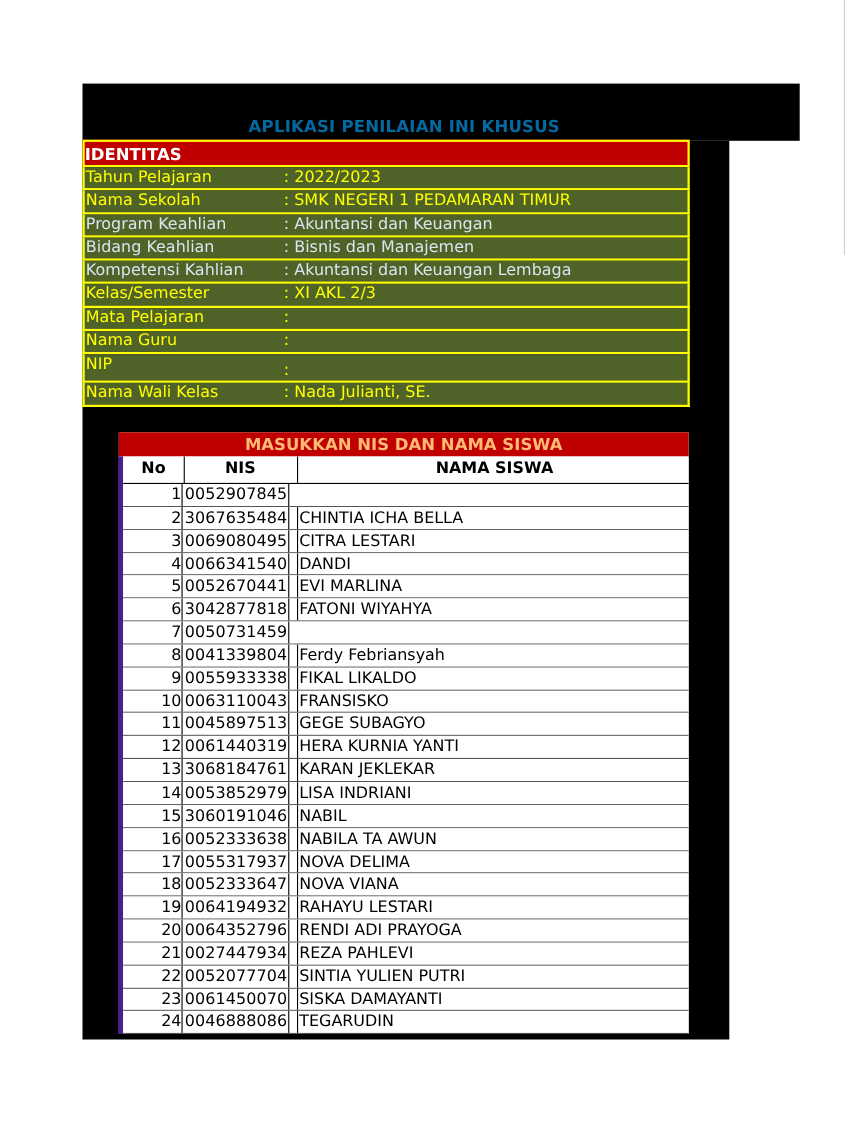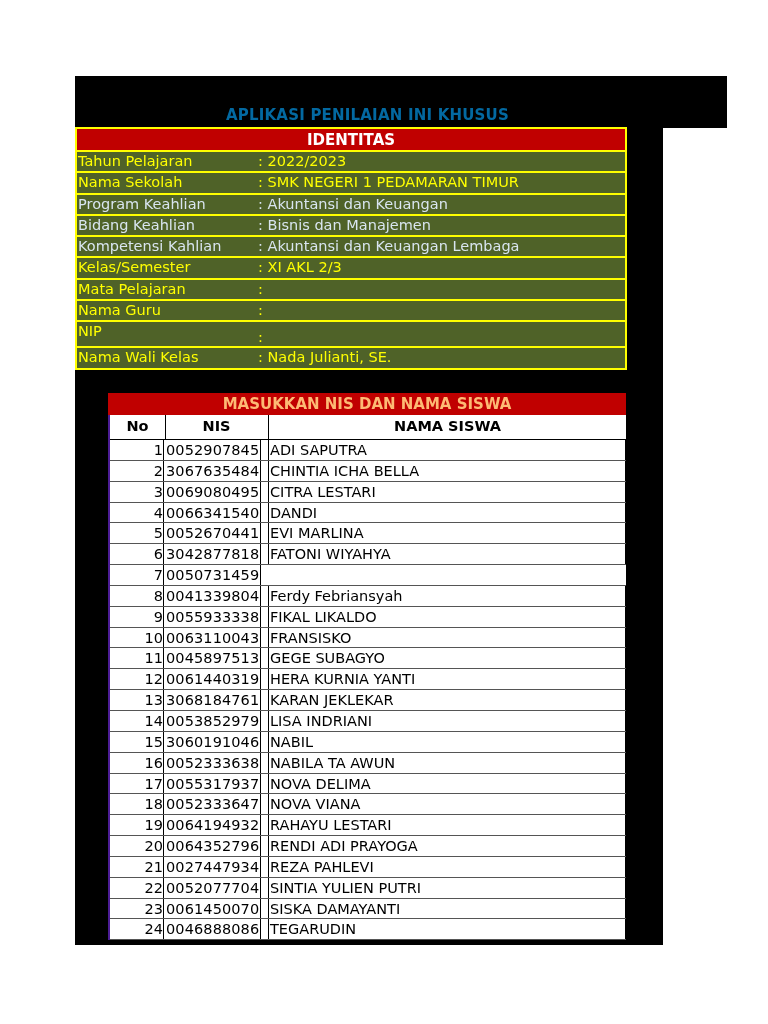--- a/index.html
+++ b/index.html
@@ -2,41 +2,41 @@
 <html><head>
   <meta charset="utf-8">
   <style>
     html, body { margin: 0; padding: 0; }
     body { width: 768px; height: 1024px; background: #ffffff; position: relative; overflow: hidden; font-family: "DejaVu Sans", sans-serif; }
     .black-top { position: absolute; left: 75px; top: 76px; width: 652px; height: 52px; background: #000; }
     .black-body { position: absolute; left: 75px; top: 128px; width: 588px; height: 817px; background: #000; }
     .app-title { position: absolute; left: 226px; top: 86px; font-family: "DejaVu Sans", sans-serif; font-weight: bold; font-size: 15px; color: #0369a1; white-space: nowrap; letter-spacing: 0.2px; margin-top: 20px; }
 
     .identity { position: absolute; left: 75px; top: 127px; width: 552px; }
-    .id-header { height: 25px; background: #c00000; border: 2px solid #ffff00; box-sizing: border-box; color: #ffffff; font-weight: bold; font-size: 15px; text-align: center; line-height: 22px; }
+    .id-header { height: 25px; background: #c00000; border: 2px solid #ffff00; box-sizing: border-box; color: #ffffff; font-weight: bold; font-size: 15px; line-height: 22px; }
     .id-row { position: relative; height: 21.3px; background: #4f6228; border: 2px solid #ffff00; border-top: none; box-sizing: border-box; font-size: 14.5px; line-height: 19px; white-space: nowrap; }
     .id-row.tall { height: 26px; }
     .id-label { position: absolute; left: 1px; top: 0; color: #ffff00; }
     .id-value { position: absolute; left: 181px; top: 0; color: #ffff00; }
     .id-row.alt .id-label, .id-row.alt .id-value { color: #d9e5f0; }
     .id-row.tall .id-value { top: 6px; }
 
     .students { position: absolute; left: 108px; top: 393px; width: 518px; background: #fff; }
     .st-title { height: 22px; background: #c00000; color: #fdba74; font-weight: bold; font-size: 15px; text-align: center; line-height: 22px; }
     .st-head { position: relative; height: 24px; background: #fff; border-bottom: 1px solid #000; }
     .st-head div { position: absolute; top: 0; height: 24px; line-height: 22px; font-weight: bold; font-size: 14.5px; text-align: center; color: #000; }
     .h-no { left: 0; width: 55px; border-right: 1px solid #000; }
     .h-nis { left: 55px; width: 103px; border-right: 1px solid #000; }
     .h-name { left: 158px; width: 359px; border-right: 1px solid #000; }
     .st-row { position: relative; height: 20.85px; background: #fff; border-bottom: 1px solid #555; box-sizing: border-box; font-size: 14.5px; line-height: 20px; color: #000; }
     .c-no { position: absolute; left: 0; width: 53px; top: 0; text-align: right; height: 100%; border-right: 1px solid #000; }
     .c-nis { position: absolute; left: 56px; top: 0; width: 102px; height: 100%; overflow: hidden; white-space: nowrap; letter-spacing: 0.1px; }
     .c-sep { position: absolute; left: 150px; top: 0; width: 0; height: 100%; border-left: 1px solid #000; }
     .c-name { position: absolute; left: 158px; top: 0; width: 358px; height: 100%; padding-left: 1px; white-space: nowrap; border-left: 1px solid #000; border-right: 1px solid #000; box-sizing: border-box; }
-    .st-table { border-left: 2px solid #4c1d95; }
+    .st-table { border-left: 4px solid #4c1d95; }
   </style>
 </head>
 <body>
 
 <div class="black-top"></div>
 <div class="black-body"></div>
 <div class="app-title">APLIKASI PENILAIAN INI KHUSUS</div>
 
 <div class="identity">
   <div class="id-header">IDENTITAS</div>
@@ -88,21 +88,20 @@
     <div class="st-head">
       <div class="h-no">No</div>
       <div class="h-nis">NIS</div>
       <div class="h-name">NAMA SISWA</div>
     </div>
     <div id="rows">
         <div class="st-row">
     <span class="c-no">1</span>
     <span class="c-nis">0052907845</span>
     <span class="c-sep"></span>
-    <span class="c-name">ADI SAPUTRA</span>
   </div>
         <div class="st-row">
     <span class="c-no">2</span>
     <span class="c-nis">3067635484</span>
     <span class="c-sep"></span>
     <span class="c-name">CHINTIA ICHA BELLA</span>
   </div>
         <div class="st-row">
     <span class="c-no">3</span>
     <span class="c-nis">0069080495</span>

